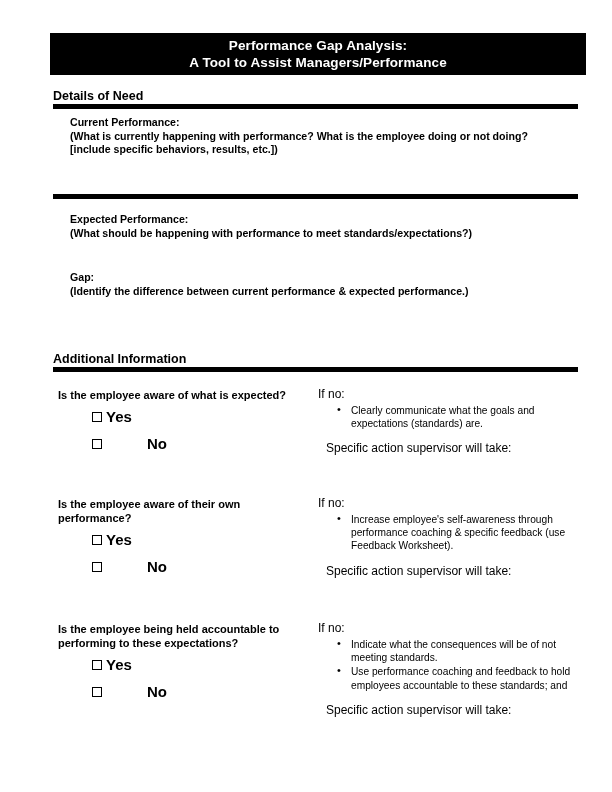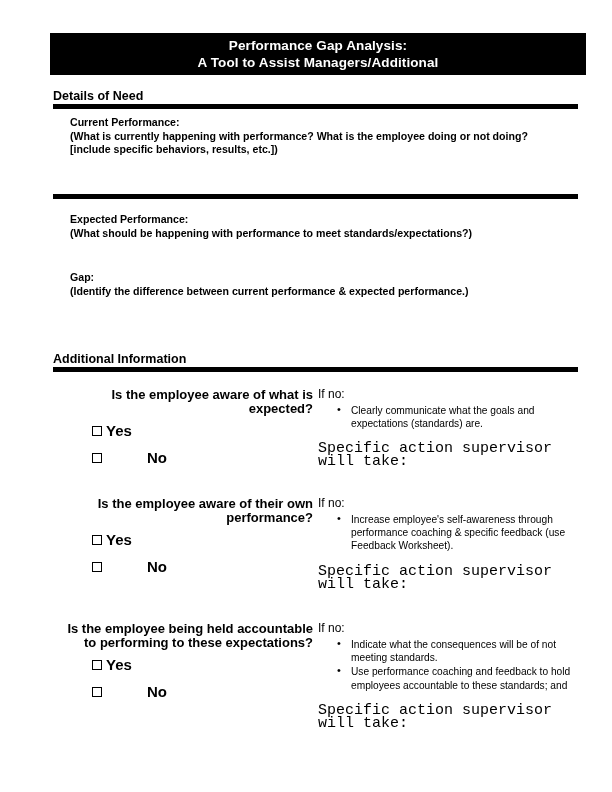--- a/index.html
+++ b/index.html
@@ -80,23 +80,22 @@
   }
 
   
   .qa-left {
     position: absolute;
     left: 58px;
     width: 255px;
   }
   .qa-question {
     font-weight: bold;
-    font-size: 13px;
+    font-size: 11px;
     line-height: 14px;
-    text-align: right;
   }
   .choices {
     margin-top: 8px;
     margin-left: 34px;
   }
   .choice {
     font-weight: bold;
     font-size: 15px;
     line-height: 13px;
     display: flex;
@@ -136,33 +135,33 @@
     margin-bottom: 1px;
   }
   .bullets li::before {
     content: "\2022";
     position: absolute;
     left: 19px;
     top: -1px;
     font-size: 11px;
   }
   .specific {
-    font-size: 15px;
+    font-size: 12px;
     line-height: 13px;
-    font-family: Liberation Mono, monospace;
+    margin-left: 8px;
   }
 </style>
 </head>
 <body>
 
 <div class="page">
 
   <div class="title-bar">
     <span class="title-line">Performance Gap Analysis:</span>
-    <span class="title-line">A Tool to Assist Managers/Additional</span>
+    <span class="title-line">A Tool to Assist Managers/Performance</span>
   </div>
 
   <div class="section-heading" style="top:89px;">Details of Need</div>
   <div class="rule" style="top:104px;"></div>
 
   <div class="detail-block" style="top:116px;">
     <div class="detail-label">Current Performance:</div>
     <div class="detail-prompt">(What is currently happening with performance?  What is the employee doing or not doing? [include specific behaviors, results, etc.])</div>
   </div>
 

